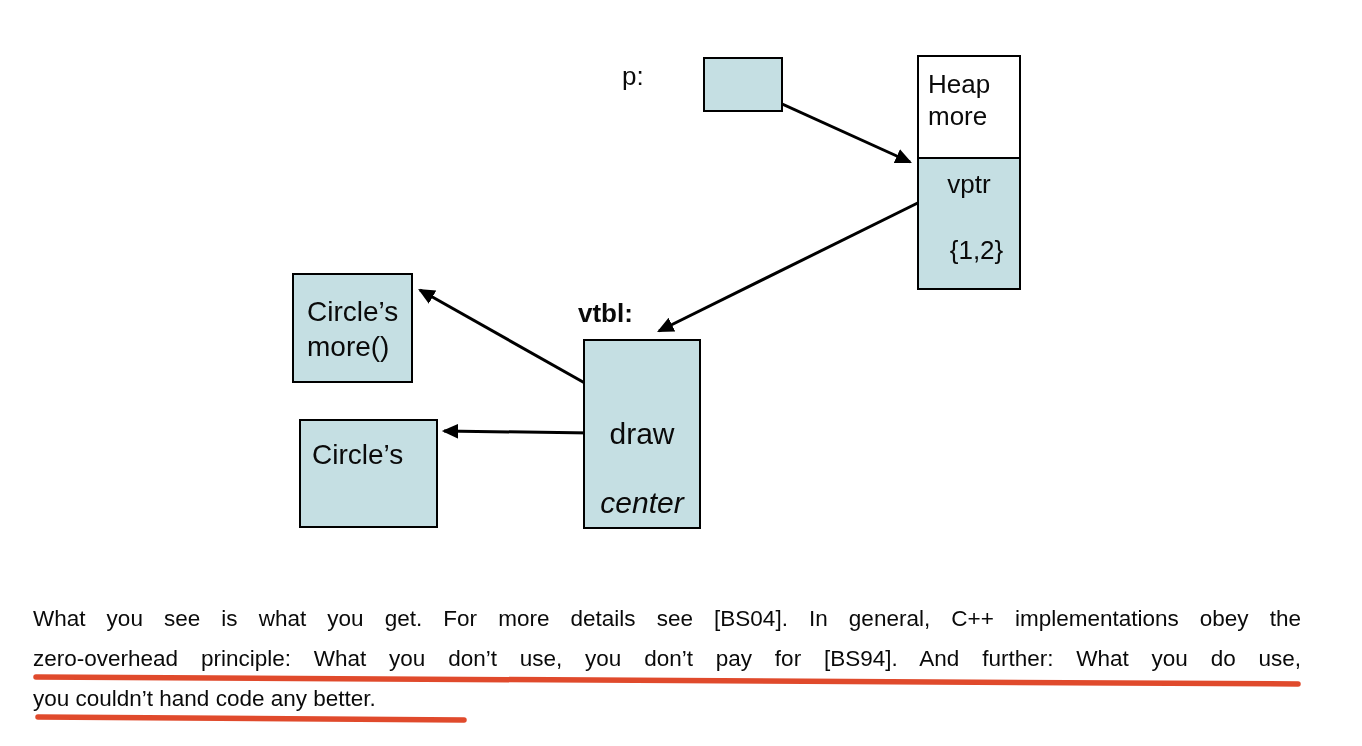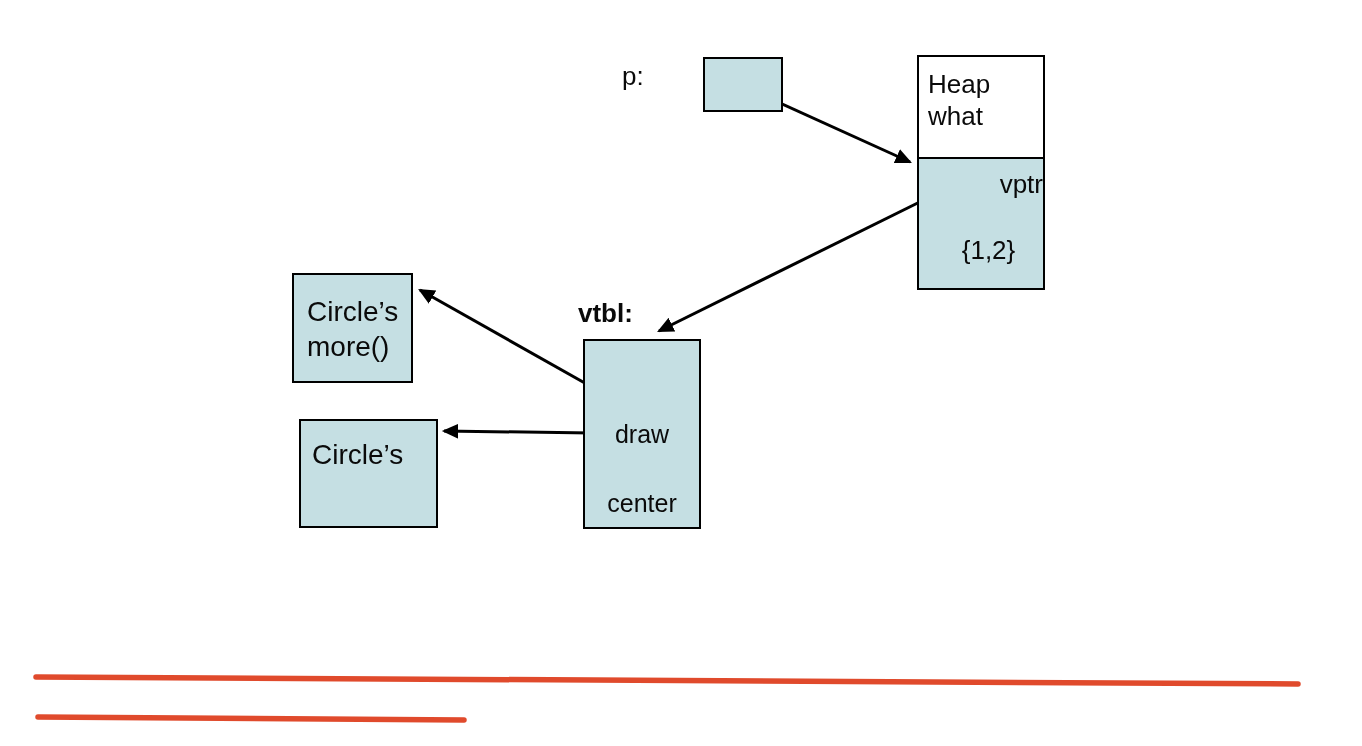--- a/index.html
+++ b/index.html
@@ -27,48 +27,48 @@
   .label{position:absolute;white-space:nowrap;}
   .p-label{left:622px;top:61px;font-size:26px;}
   .vtbl-label{left:578px;top:298px;font-size:26px;font-weight:bold;}
   .cell{
     position:absolute;
     background:var(--box-fill);
     border:2px solid var(--outline);
   }
   .pointer-cell{left:703px;top:57px;width:80px;height:55px;}
   .heap-box{
-    position:absolute;left:917px;top:55px;width:128px;height:235px;
+    position:absolute;left:917px;top:55px;width:104px;height:235px;
     border:2px solid var(--outline);
     background:#ffffff;
     font-size:26px;
   }
   .heap-top{
     height:100px;
     padding:11px 6px 0 9px;
     line-height:32px;
     background:#ffffff;
   }
   .heap-bottom{
     position:relative;
     height:131px;
     border-top:2px solid var(--outline);
     background:var(--box-fill);
   }
-  .vptr-cell{position:absolute;top:10px;left:0;width:100%;text-align:right;}
+  .vptr-cell{position:absolute;top:10px;left:0;width:100%;text-align:center;}
   .obj-val{position:absolute;top:76px;left:0;width:100%;text-align:center;padding-left:15px;}
   .vtbl-box{
     position:absolute;left:583px;top:339px;width:118px;height:190px;
     background:var(--box-fill);
     border:2px solid var(--outline);
-    font-size:25px;
+    font-size:30px;
   }
   .slot{position:absolute;left:0;width:100%;text-align:center;line-height:30px;}
   .slot-draw{top:78px;}
-  .slot-center{top:147px;}
+  .slot-center{top:147px;font-style:italic;}
   .impl-box{
     position:absolute;
     background:var(--box-fill);
     border:2px solid var(--outline);
     font-size:28px;
     line-height:35px;
   }
   .draw-impl{left:292px;top:273px;width:121px;height:110px;padding:19px 0 0 13px;}
   .center-impl{left:299px;top:419px;width:139px;height:109px;padding:16px 0 0 11px;}
   .paragraph{
@@ -98,21 +98,21 @@
     <line class="redline" x1="38" y1="717" x2="464" y2="720"></line>
   </svg>
 
   <div class="label p-label">p:</div>
 
   <div class="cell pointer-cell"></div>
 
   <div class="heap-box">
     <div class="heap-top">
       <div>Heap</div>
-      <div>what</div>
+      <div>more</div>
     </div>
     <div class="heap-bottom">
       <div class="vptr-cell">vptr</div>
       <div class="obj-val">{1,2}</div>
     </div>
   </div>
 
   <div class="label vtbl-label">vtbl:</div>
 
   <div class="vtbl-box">
@@ -123,15 +123,18 @@
   <div class="impl-box draw-impl">
     <div>Circle’s</div>
     <div>more()</div>
   </div>
 
   <div class="impl-box center-impl">
     <div>Circle’s</div>
   </div>
 
   <div class="paragraph">
+    <div class="pline just">What you see is what you get. For more details see [BS04]. In general, C++ implementations obey the</div>
+    <div class="pline just">zero-overhead principle: What you don’t use, you don’t pay for [BS94]. And further: What you do use,</div>
+    <div class="pline">you couldn’t hand code any better.</div>
   </div>
 
 </div>
 
 </body></html>

